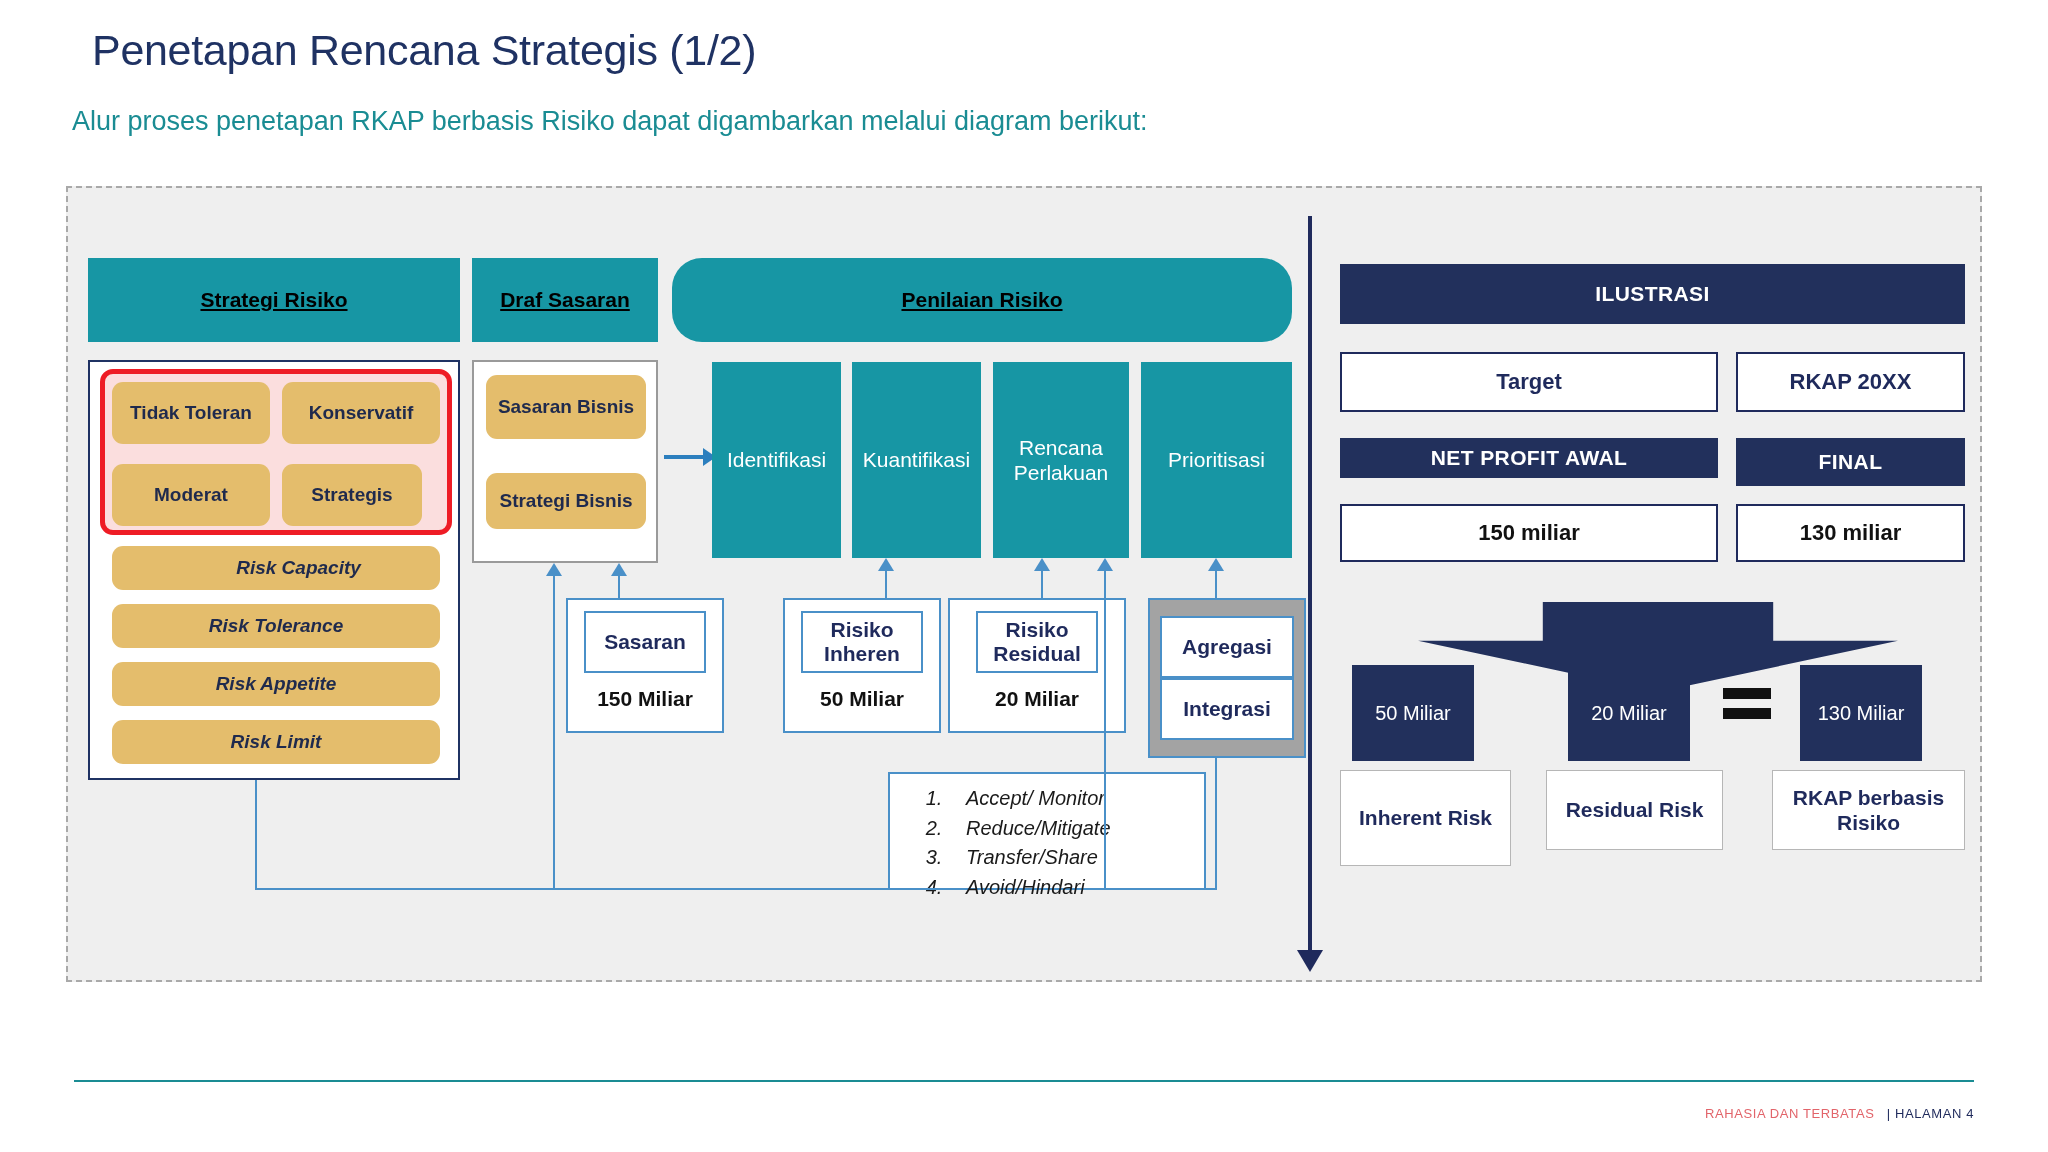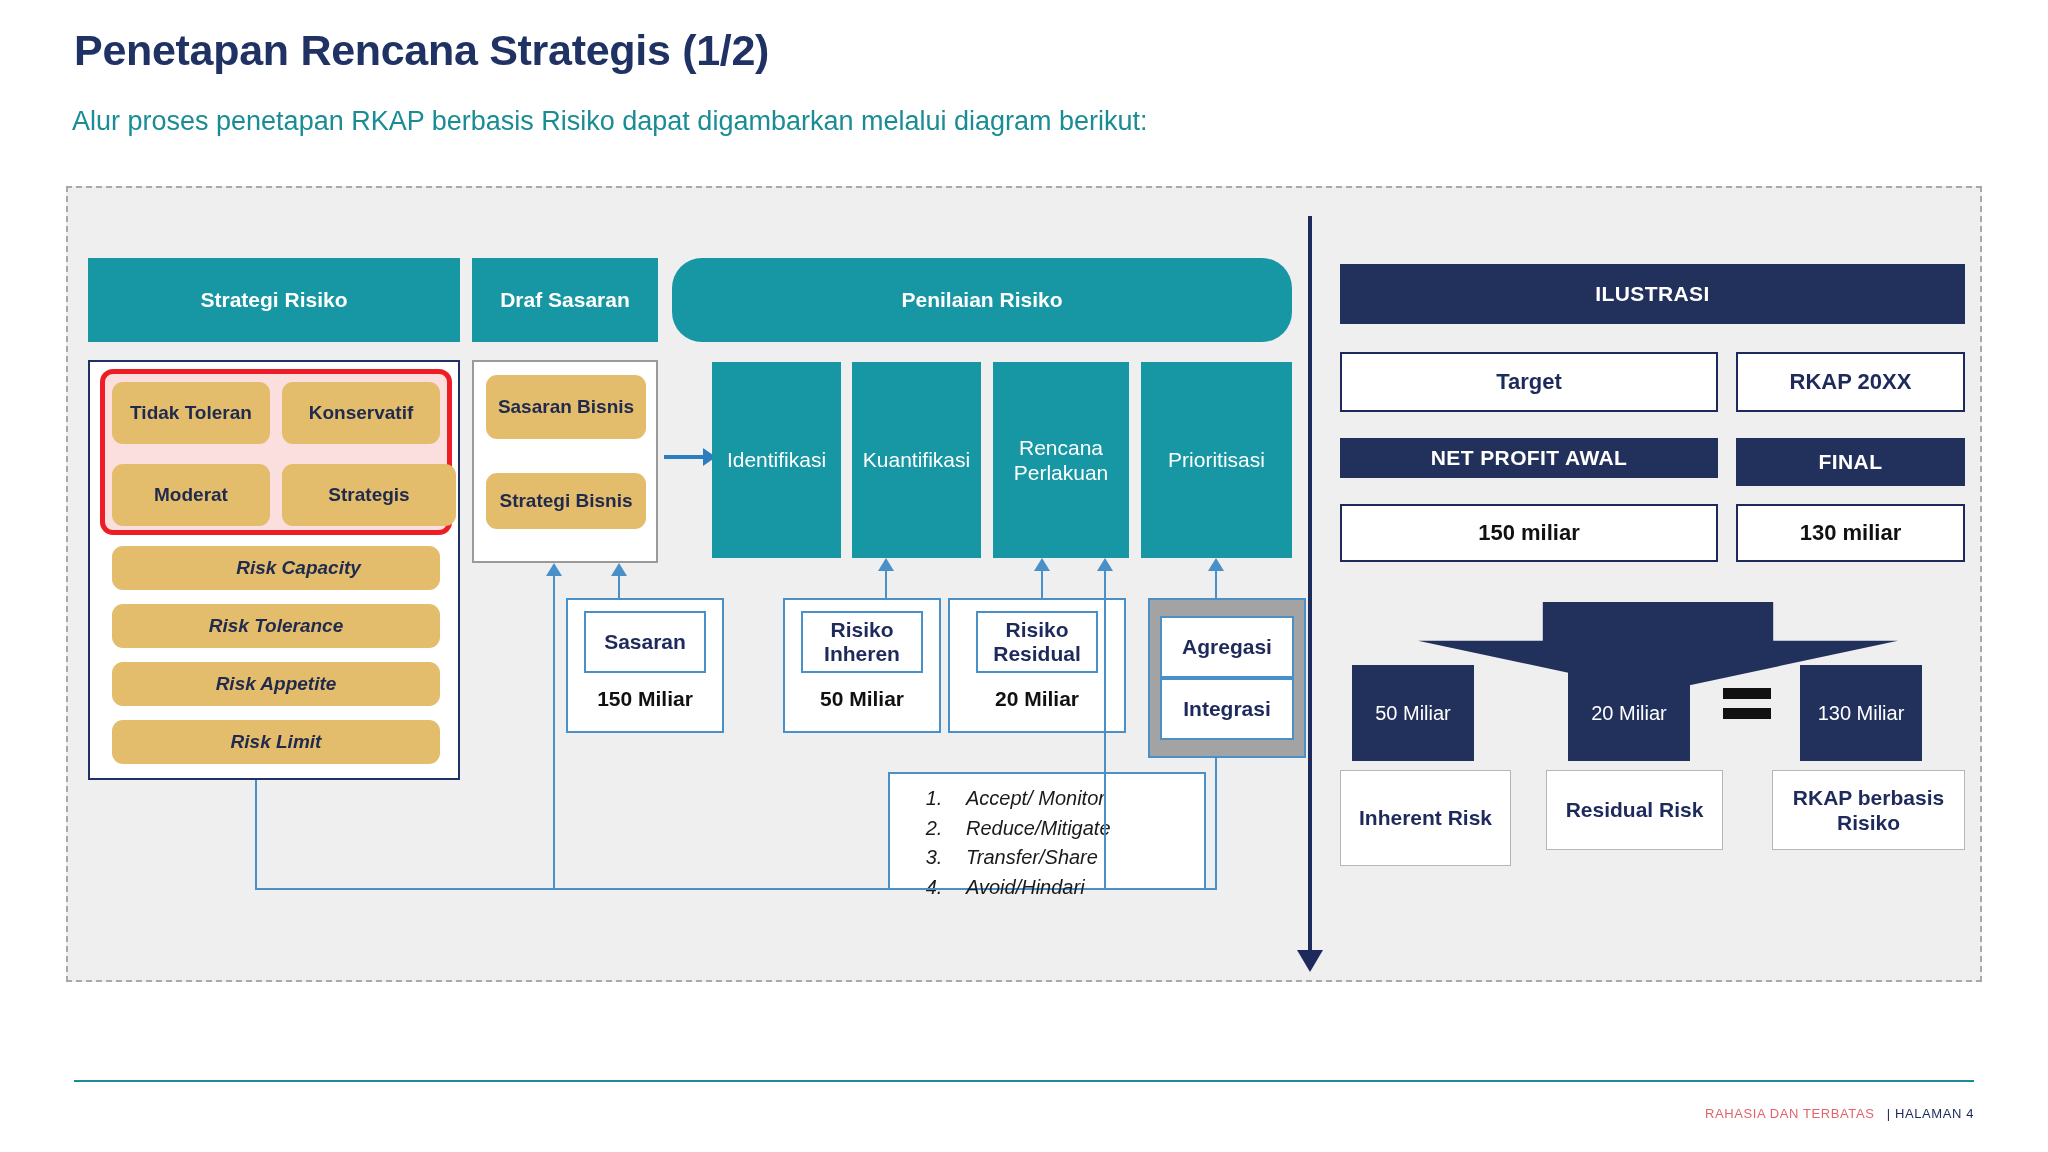--- a/index.html
+++ b/index.html
@@ -5,40 +5,40 @@
   html,body{margin:0;padding:0;}
   body{
     width:2048px;height:1152px;background:#ffffff;
     font-family:"Liberation Sans", sans-serif;
     overflow:hidden;position:relative;
   }
   .slide{position:absolute;inset:0;}
 
   
   .title{
-    position:absolute;left:74px;top:26px;
-    font-size:43px;font-weight:bold;color:#1f3263;
+    position:absolute;left:92px;top:26px;
+    font-size:43px;font-weight:normal;color:#1f3263;
     letter-spacing:-0.3px;white-space:nowrap;
   }
   .subtitle{
     position:absolute;left:72px;top:106px;
     font-size:27px;color:#1a8c93;white-space:nowrap;
   }
 
   
   .canvas{
     position:absolute;left:66px;top:186px;width:1916px;height:796px;
     border:2px dashed #a9a9a9;background:#efefef;box-sizing:border-box;
   }
 
   
   .band{
-    position:absolute;background:#1796a4;color:#ffffff;
+    position:absolute;background:#1796a4;color:#000000;
     font-size:21px;font-weight:bold;
-    display:flex;align-items:center;justify-content:center;text-align:center;
+    display:flex;align-items:center;justify-content:center;text-align:center;text-decoration:underline;
   }
 
   
   .whitecard{
     position:absolute;background:#ffffff;box-sizing:border-box;
   }
   .card-navy{border:2px solid #1f3263;}
   .card-gray{border:2px solid #9a9a9a;}
 
   .redbox{
@@ -178,21 +178,21 @@
   <div class="band" style="left:472px;top:258px;width:186px;height:84px;">Draf Sasaran</div>
   <div class="band" style="left:672px;top:258px;width:620px;height:84px;border-radius:30px;">Penilaian Risiko</div>
 
   <div class="whitecard card-navy" style="left:88px;top:360px;width:372px;height:420px;"></div>
 
   <div class="redbox" style="left:100px;top:369px;width:352px;height:166px;"></div>
 
   <div class="tan" style="left:112px;top:382px;width:158px;height:62px;">Tidak Toleran</div>
   <div class="tan" style="left:282px;top:382px;width:158px;height:62px;">Konservatif</div>
   <div class="tan" style="left:112px;top:464px;width:158px;height:62px;">Moderat</div>
-  <div class="tan" style="left:282px;top:464px;width:174px;height:62px;">Strategis</div>
+  <div class="tan" style="left:282px;top:464px;width:140px;height:62px;">Strategis</div>
 
   <div class="tan ital" style="left:112px;top:546px;width:328px;height:44px;padding-left:45px;">Risk Capacity</div>
   <div class="tan ital" style="left:112px;top:604px;width:328px;height:44px;">Risk Tolerance</div>
   <div class="tan ital" style="left:112px;top:662px;width:328px;height:44px;">Risk Appetite</div>
   <div class="tan ital" style="left:112px;top:720px;width:328px;height:44px;">Risk Limit</div>
 
   <div class="whitecard card-gray" style="left:472px;top:360px;width:186px;height:203px;"></div>
   <div class="tan" style="left:486px;top:375px;width:160px;height:64px;">Sasaran Bisnis</div>
   <div class="tan" style="left:486px;top:473px;width:160px;height:56px;">Strategi Bisnis</div>
 

